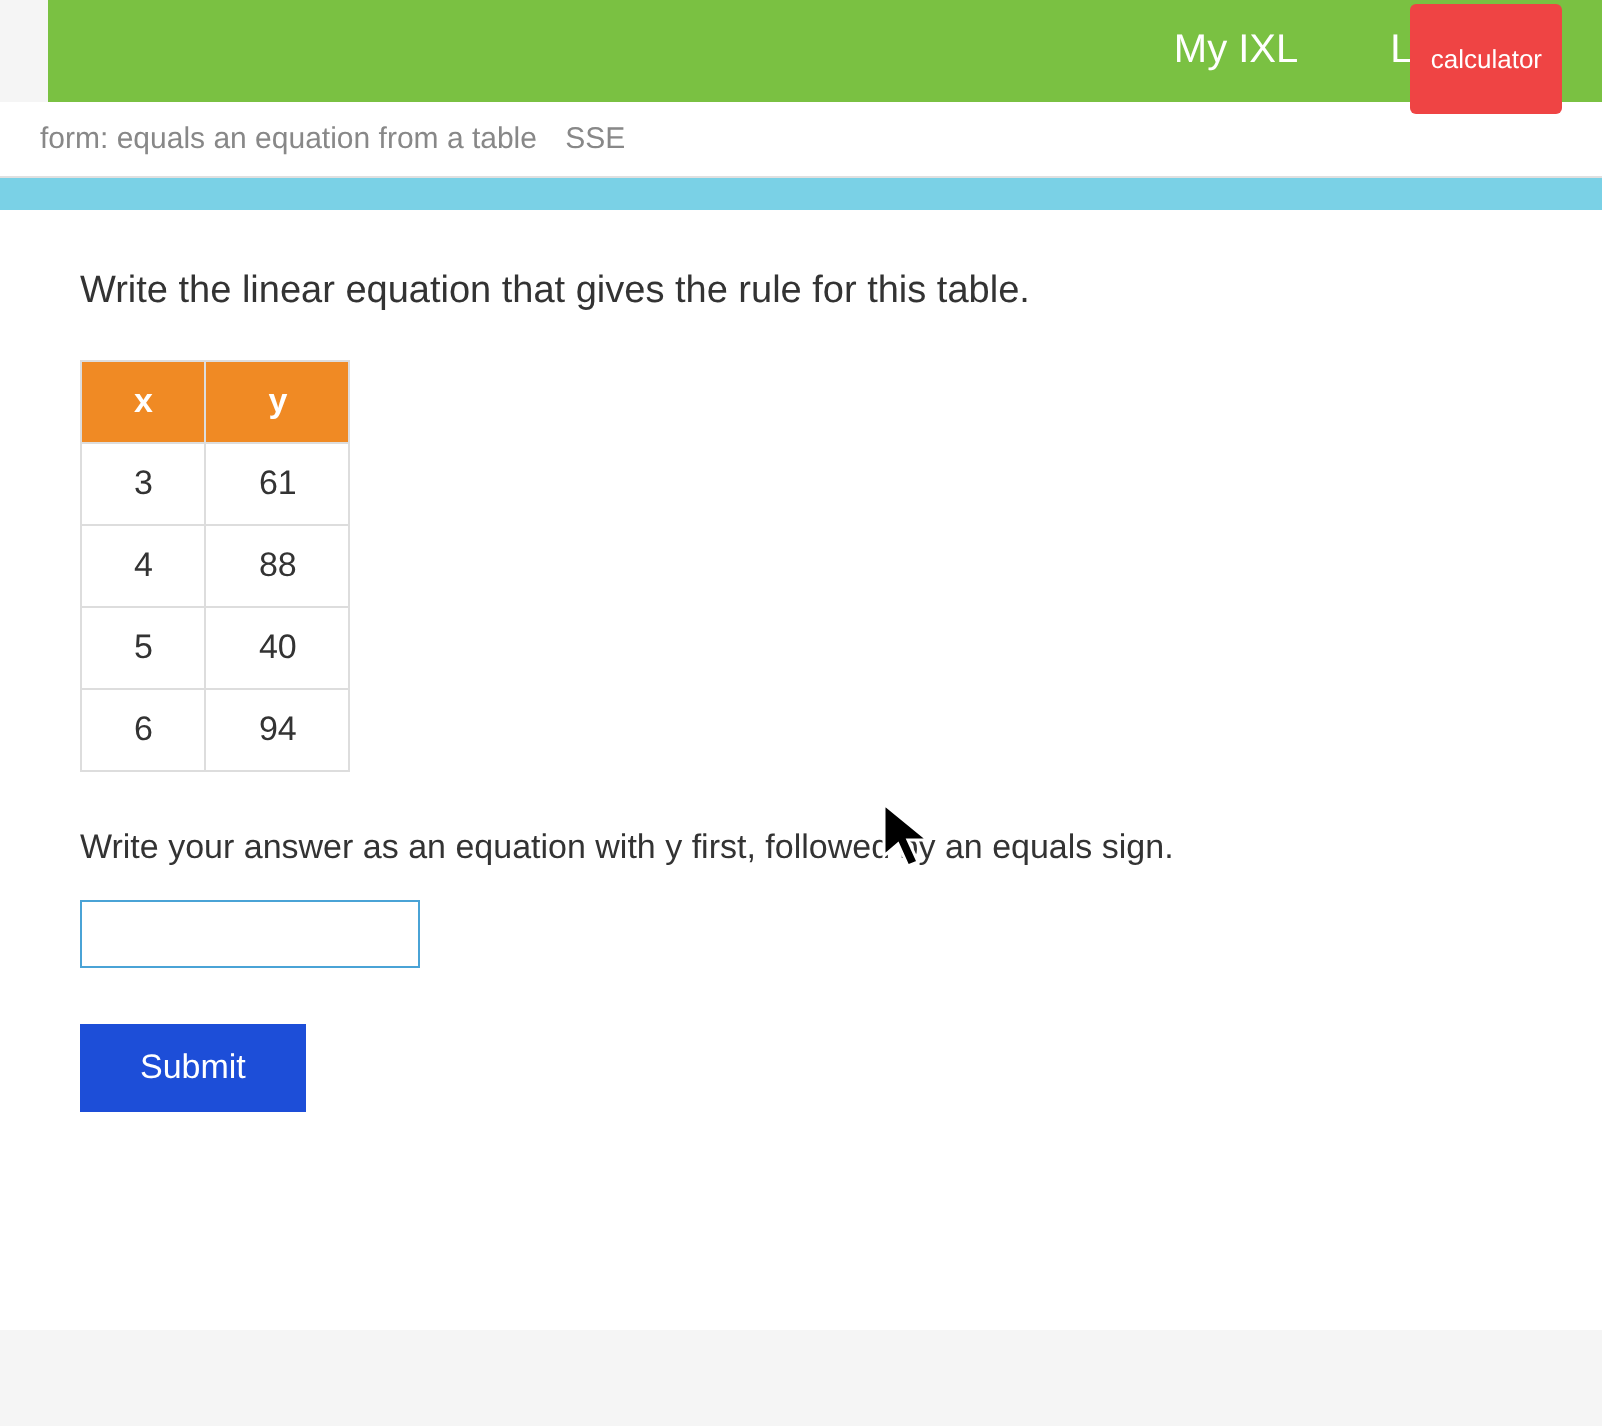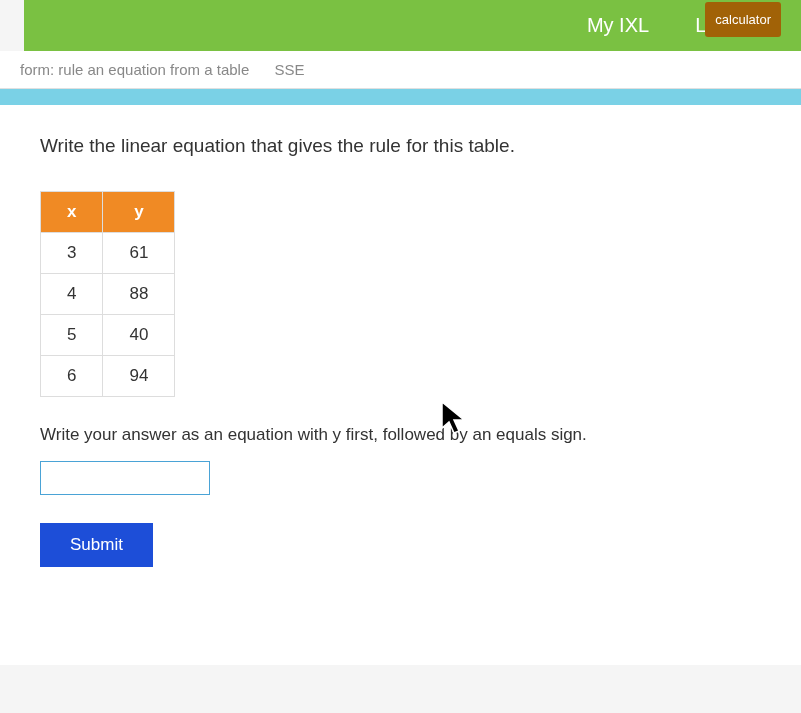--- a/index.html
+++ b/index.html
@@ -23,53 +23,53 @@
       align-items: center;
       padding: 8px 20px;
       gap: 30px;
       font-size: 20px;
       margin-left: 24px;
     }
     .top-nav .nav-item {
       padding: 6px 8px;
     }
     .calculator-badge {
-      background: #a16207;
+      background: #ef4444;
       color: #fff;
       font-size: 13px;
-      padding: 10px 10px;
+      padding: 20px 10px;
       border-radius: 3px;
       position: absolute;
       top: 2px;
       right: 20px;
     }
     .breadcrumb {
       background: #fff;
       color: #888;
       font-size: 15px;
       padding: 10px 20px;
       border-bottom: 1px solid #e0e0e0;
     }
     .breadcrumb .code {
       color: #888;
-      margin-left: 21px;
+      margin-left: 10px;
     }
     .skill-band {
       background: #7ad1e6;
       height: 16px;
     }
     .content {
       background: #fff;
       padding: 30px 40px;
       min-height: 560px;
     }
     .question {
       font-size: 19px;
       color: #333;
-      margin-bottom: 34px;
+      margin-bottom: 23px;
     }
     .data-table {
       border-collapse: collapse;
       margin-bottom: 28px;
     }
     .data-table th {
       background: #f08a24;
       color: #fff;
       font-weight: bold;
       font-size: 17px;
@@ -119,21 +119,21 @@
 <body>
 
 <div class="calculator-badge">calculator</div>
 
 <div class="top-nav">
   <div class="nav-item">My IXL</div>
   <div class="nav-item">Learning</div>
 </div>
 
 <div class="breadcrumb">
-  <span>form: rule an equation from a table</span>
+  <span>form: equals an equation from a table</span>
   <span class="code">SSE</span>
 </div>
 
 <div class="skill-band"></div>
 
 <div class="content">
   <div class="question">Write the linear equation that gives the rule for this table.</div>
 
   <table class="data-table">
     <thead>

